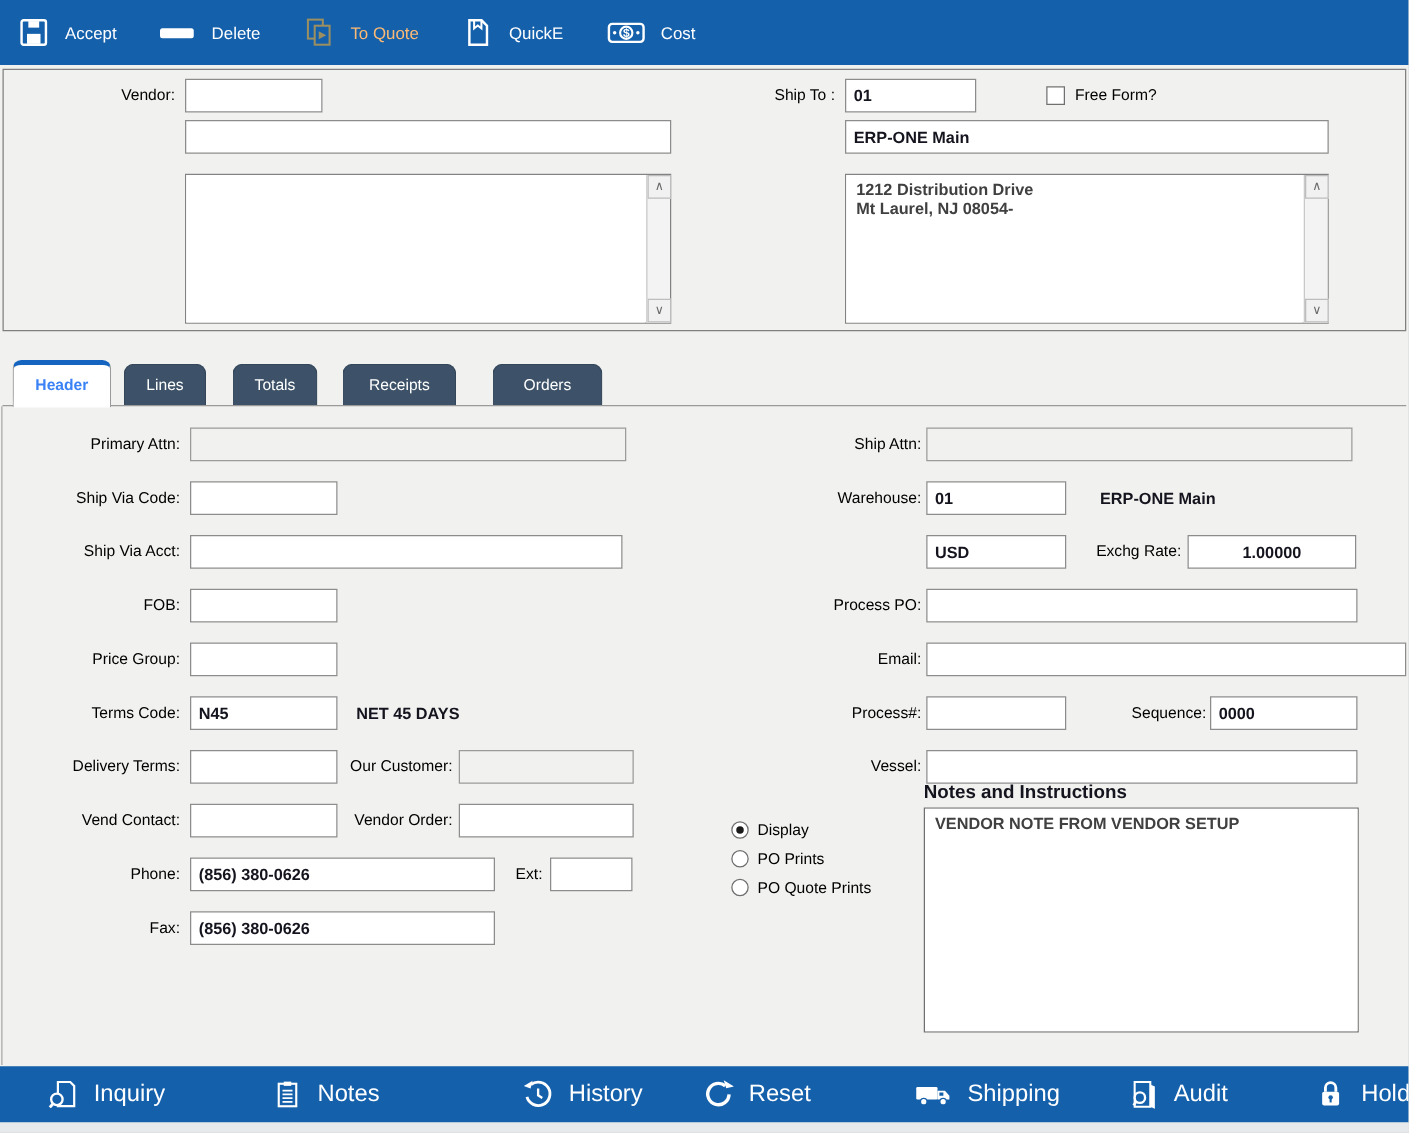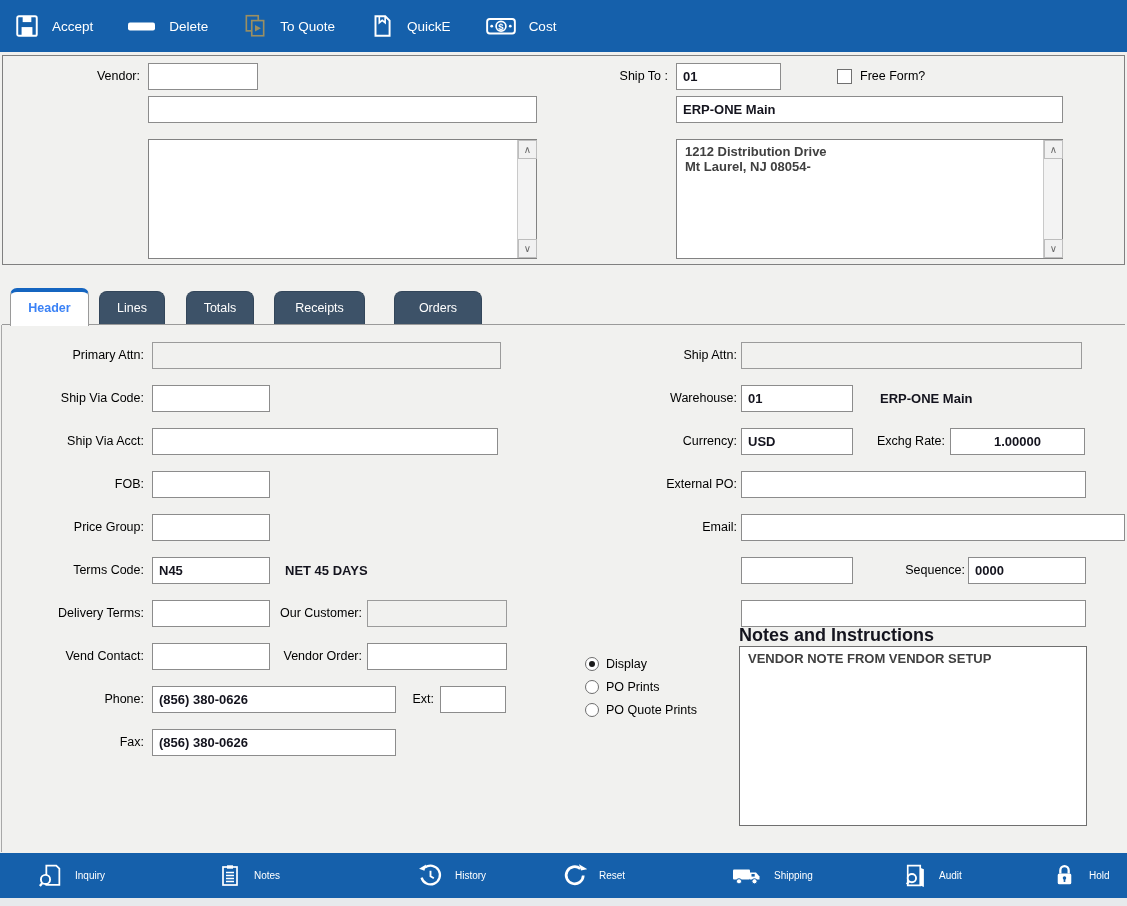--- a/index.html
+++ b/index.html
@@ -7,22 +7,22 @@
   .screen {
     position:relative; width:1127px; height:906px;
     background:#f1f1ef; overflow:hidden;
     font-family:"Liberation Sans", sans-serif; font-size:12.5px; color:#000;
   }
   
   .topbar { position:absolute; left:0; top:0; width:1127px; height:52px; background:#1560ab; display:flex; align-items:center; padding-left:14px; }
   .bottombar { position:absolute; left:0; top:853px; width:1127px; height:45px; background:#1560ab; }
   .bottomstrip { position:absolute; left:0; top:898px; width:1127px; height:8px; background:#e7eaec; }
   .tbtn { display:flex; align-items:center; gap:12px; color:#fff; font-size:13.5px; margin-right:34px; cursor:pointer; white-space:nowrap; }
-  .tbtn.disabled { color:#ffffff; cursor:default; }
-  .bbtn { position:absolute; top:0; height:45px; display:flex; align-items:center; gap:12px; color:#fff; font-size:10px; cursor:pointer; white-space:nowrap; }
+  .tbtn.disabled { color:#fdba74; cursor:default; }
+  .bbtn { position:absolute; top:0; height:45px; display:flex; align-items:center; gap:12px; color:#fff; font-size:19px; cursor:pointer; white-space:nowrap; }
   .icon { display:inline-flex; align-items:center; justify-content:center; }
   
   .topbox { position:absolute; left:2px; top:55px; width:1123px; height:210px; border:1px solid #808080; background:#f1f1ef; }
   .lbl { position:absolute; text-align:right; line-height:27px; height:27px; white-space:nowrap; }
   .txt { position:absolute; height:27px; border:1px solid #8c8c8c; background:#fff; padding:2px 6px; font-family:"Liberation Sans",sans-serif; font-size:12.5px; color:#000; }
   .txt.val { font-weight:bold; font-size:13px; color:#14141e; }
   .txt.ro { background:#f1f1ef; border:1px solid #9b9b9b; }
   .statictext { position:absolute; font-weight:bold; font-size:13px; color:#14141e; line-height:27px; white-space:nowrap; }
   .tawrap { position:absolute; border:1px solid #828282; background:#fff; }
   .tawrap textarea { position:absolute; left:0; top:0; right:20px; bottom:0; width:calc(100% - 20px); height:100%;
@@ -38,21 +38,21 @@
   .tabline { position:absolute; left:2px; top:324px; width:1123px; height:1px; background:#9a9a9a; }
   .tab { position:absolute; top:291px; height:33px; background:#3d5268; color:#fff; border-radius:8px 8px 0 0;
     text-align:center; line-height:33px; font-size:12.5px; cursor:pointer; border:1px solid #33465a; border-bottom:none; }
   .tab.active { top:288px; height:38px; background:#fff; color:#3b82f6; font-weight:bold;
     border:1px solid #9a9a9a; border-bottom:none; border-top:4px solid #1565c0; line-height:32px; z-index:2; border-radius:7px 7px 0 0; }
   .leftedge { position:absolute; left:1px; top:325px; width:1px; height:527px; background:#a8a8a8; }
   
   .radiorow { position:absolute; display:flex; align-items:center; gap:7px; height:18px; cursor:pointer; }
   .radio { width:14px; height:14px; border:1px solid #6e6e6e; border-radius:50%; background:#fff; position:relative; }
   .radio.sel::after { content:""; position:absolute; left:3px; top:3px; width:6px; height:6px; border-radius:50%; background:#1a1a1a; }
-  .noteshead { position:absolute; font-weight:bold; font-size:18px; color:#14141e; }
+  .noteshead { position:absolute; font-weight:bold; font-size:15px; color:#14141e; }
 </style>
 </head>
 <body>
 
 <div class="screen">
 
   <div class="topbar">
     <div class="tbtn">
       <span class="icon">
         <svg width="26" height="26" viewBox="0 0 24 24">
@@ -176,35 +176,36 @@
   <div class="lbl" style="left:0; top:729px; width:144px;">Fax:</div>
   <input class="txt val" style="left: 152px; top: 729px; width: 244px;" value="(856) 380-0626">
 
   <div class="lbl" style="left:560px; top:342px; width:177px;">Ship Attn:</div>
   <input class="txt ro" style="left: 741px; top: 342px; width: 341px;" value="">
 
   <div class="lbl" style="left:560px; top:385px; width:177px;">Warehouse:</div>
   <input class="txt val" style="left: 741px; top: 385px; width: 112px;" value="01">
   <div class="statictext" style="left:880px; top:385px;">ERP-ONE Main</div>
 
-  <div class="lbl" style="left:560px; top:428px; width:177px;">Currency:</div>
   <input class="txt val" style="left: 741px; top: 428px; width: 112px;" value="USD">
   <div class="lbl" style="left:845px; top:428px; width:100px;">Exchg Rate:</div>
   <input class="txt val" style="left: 950px; top: 428px; width: 135px; text-align: center;" value="1.00000">
 
-  <div class="lbl" style="left:560px; top:471px; width:177px;">External PO:</div>
+  <div class="lbl" style="left:560px; top:471px; width:177px;">Process PO:</div>
   <input class="txt" style="left: 741px; top: 471px; width: 345px;" value="">
 
   <div class="lbl" style="left:560px; top:514px; width:177px;">Email:</div>
   <input class="txt" style="left: 741px; top: 514px; width: 384px;" value="">
 
+  <div class="lbl" style="left:560px; top:557px; width:177px;">Process#:</div>
   <input class="txt" style="left: 741px; top: 557px; width: 112px;" value="">
   <div class="lbl" style="left:860px; top:557px; width:105px;">Sequence:</div>
   <input class="txt val" style="left: 968px; top: 557px; width: 118px;" value="0000">
 
+  <div class="lbl" style="left:560px; top:600px; width:177px;">Vessel:</div>
   <input class="txt" style="left: 741px; top: 600px; width: 345px;" value="">
 
   <div class="noteshead" style="left:739px; top:625px;">Notes and Instructions</div>
   <div class="tawrap noscroll" style="left:739px; top:646px; width:348px; height:180px; border-color:#6f6f6f;">
     <textarea style="">VENDOR NOTE FROM VENDOR SETUP</textarea>
   </div>
 
   <div class="radiorow" style="left:585px; top:655px;">
     <span class="radio sel"></span>
     <span>Display</span>

